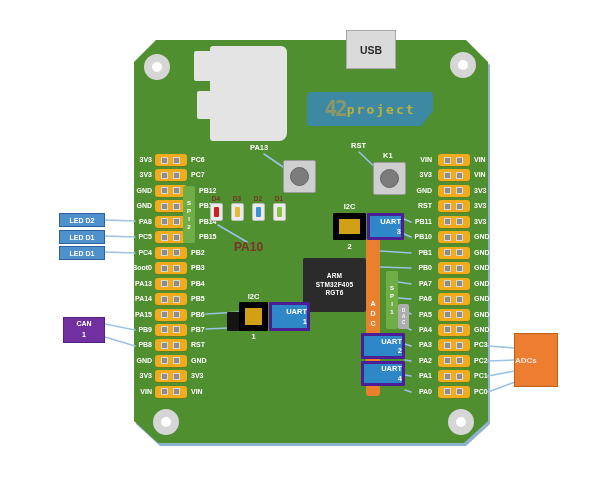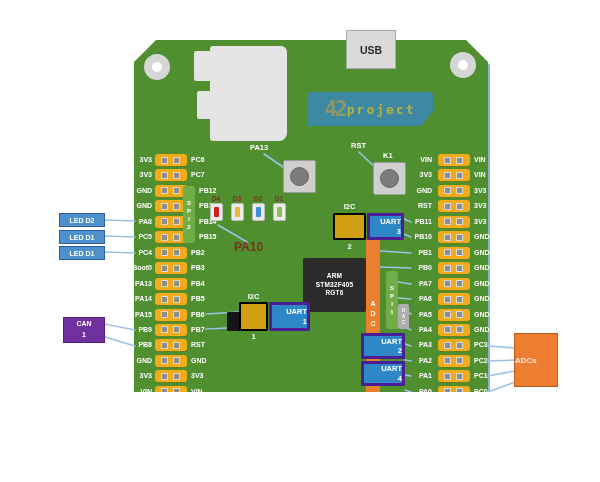--- a/index.html
+++ b/index.html
@@ -1,16 +1,16 @@
 <!DOCTYPE html>
 <html><head>
 <meta charset="utf-8">
 <style>
   html,body{margin:0;padding:0;background:#fff;}
-  .stage{position:relative;width:600px;height:392px;background:#ffffff;overflow:hidden;
+  .stage{position:relative;width:600px;height:482px;background:#ffffff;overflow:hidden;
          font-family:"Liberation Sans",sans-serif;}
   .board-wrap{position:absolute;inset:0;filter:drop-shadow(2.5px 3px 0 #8fb3cd);z-index:1;}
   .board{position:absolute;left:134px;top:40px;width:354px;height:403px;background:#4f8f2f;
          clip-path:polygon(22px 0,332px 0,354px 22px,354px 381px,330px 403px,24px 403px,0 381px,0 22px);}
   .hole{position:absolute;width:10px;height:10px;background:#fff;border:8px solid #d6d6d6;border-radius:50%;z-index:2;}
   .h-tl{left:144px;top:54px}.h-tr{left:450px;top:52px}.h-bl{left:153px;top:409px}.h-br{left:448px;top:409px}
   .usb{position:absolute;left:346px;top:30px;width:48px;height:37px;background:#dadada;border:1px solid #a9a9a9;
        z-index:2;display:flex;align-items:center;justify-content:center;font-size:10.5px;font-weight:600;color:#2b2b2b;}
   .sd{position:absolute;background:#e4e4e4;z-index:2;}
   .sd-body{left:210px;top:46px;width:77px;height:95px;border-radius:3px 6px 8px 3px;}
@@ -40,21 +40,21 @@
         color:#fff;font-weight:bold;border-radius:2px;}
   .spi2{left:183px;top:186px;width:12px;height:57px;background:#71ad47;font-size:6px;z-index:6;}
   .spi1{left:386px;top:271px;width:12px;height:58px;background:#71ad47;font-size:6px;z-index:4;}
   .dacbox{left:398px;top:304px;width:11px;height:25px;background:#aeaeae;font-size:4.5px;gap:1px;z-index:4;}
   .adcbar{position:absolute;left:366px;top:238px;width:14px;height:158px;background:#e9802e;border-radius:3px;
           z-index:3;display:flex;flex-direction:column;align-items:center;padding-top:62px;box-sizing:border-box;
           gap:3px;color:#fff;font-size:7px;font-weight:bold;}
   
   .pbox{position:absolute;z-index:5;display:flex;flex-direction:column;align-items:center;justify-content:center;
         color:#fff;font-weight:bold;font-size:7.5px;line-height:1.25;border-radius:1px;box-sizing:border-box;}
-  .i2c{background:#d2a014;border:2px solid #000000;gap:31px;}
+  .i2c{background:#d2a014;border:6px solid #000000;gap:31px;}
   .uart{background:#2e87c6;border:3px solid #4c1d95;align-items:flex-end;}
   .i2c1{left:239px;top:302px;width:29px;height:29px;}
   .uart1{left:269px;top:302px;width:41px;height:29px;}
   .i2c2{left:333px;top:213px;width:33px;height:27px;}
   .uart3{left:367px;top:213px;width:37px;height:27px;}
   .uart2{left:361px;top:333px;width:44px;height:26px;}
   .uart4{left:361px;top:361px;width:44px;height:25px;}
   
   .callout{position:absolute;z-index:5;color:#fff;font-weight:bold;font-size:7px;text-align:center;box-sizing:border-box;}
   .ledbox{left:59px;width:46px;height:14px;line-height:13px;background:#4f91cd;border:1px solid #2d5f9e;}

